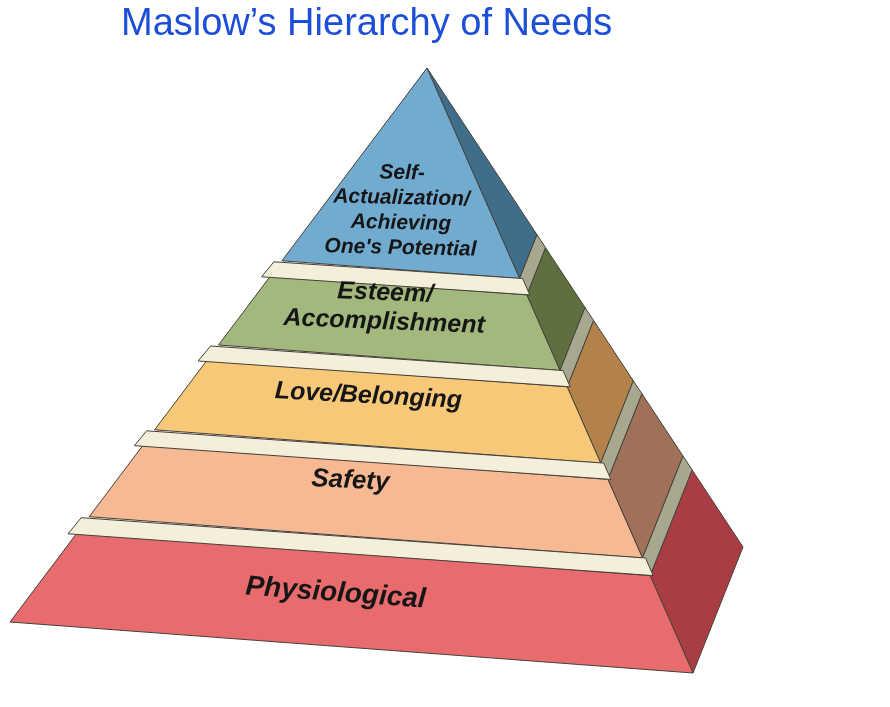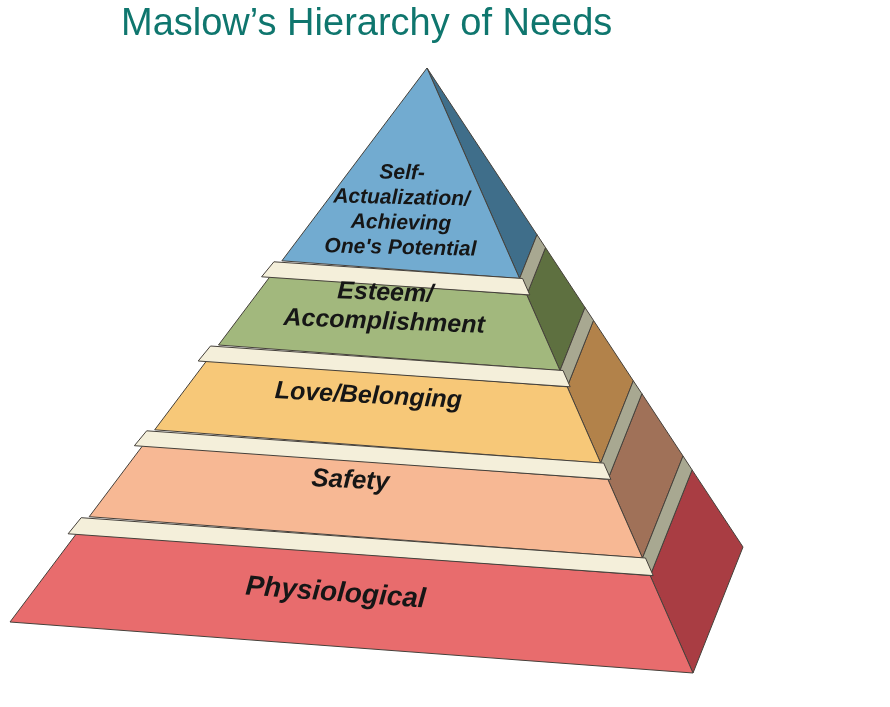--- a/index.html
+++ b/index.html
@@ -17,21 +17,21 @@
     height: 707px;
     background: #ffffff;
   }
   .title {
     position: absolute;
     left: 121px;
     top: -1px;
     font-size: 38px;
     line-height: 46px;
     font-weight: 400;
-    color: #0f766e;
+    color: #1d4ed8;
     letter-spacing: 0px;
     white-space: nowrap;
   }
   .signature {
     position: absolute;
     left: 851px;
     top: 674px;
     font-size: 13px;
     font-style: italic;
     font-weight: 400;

